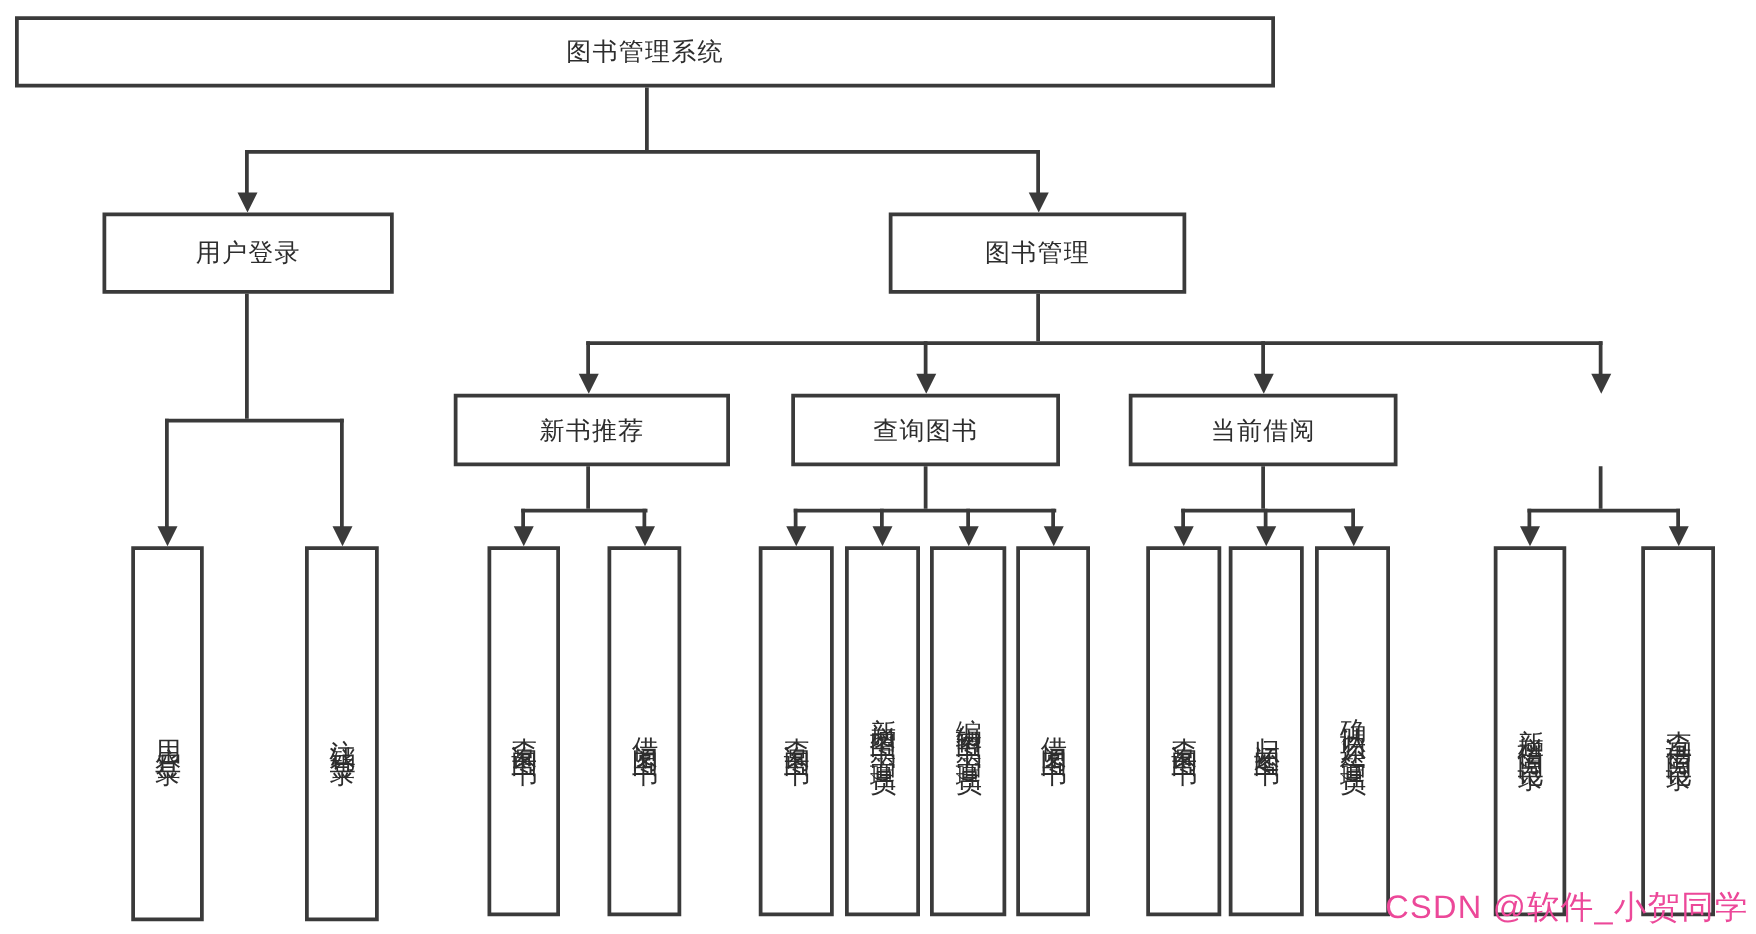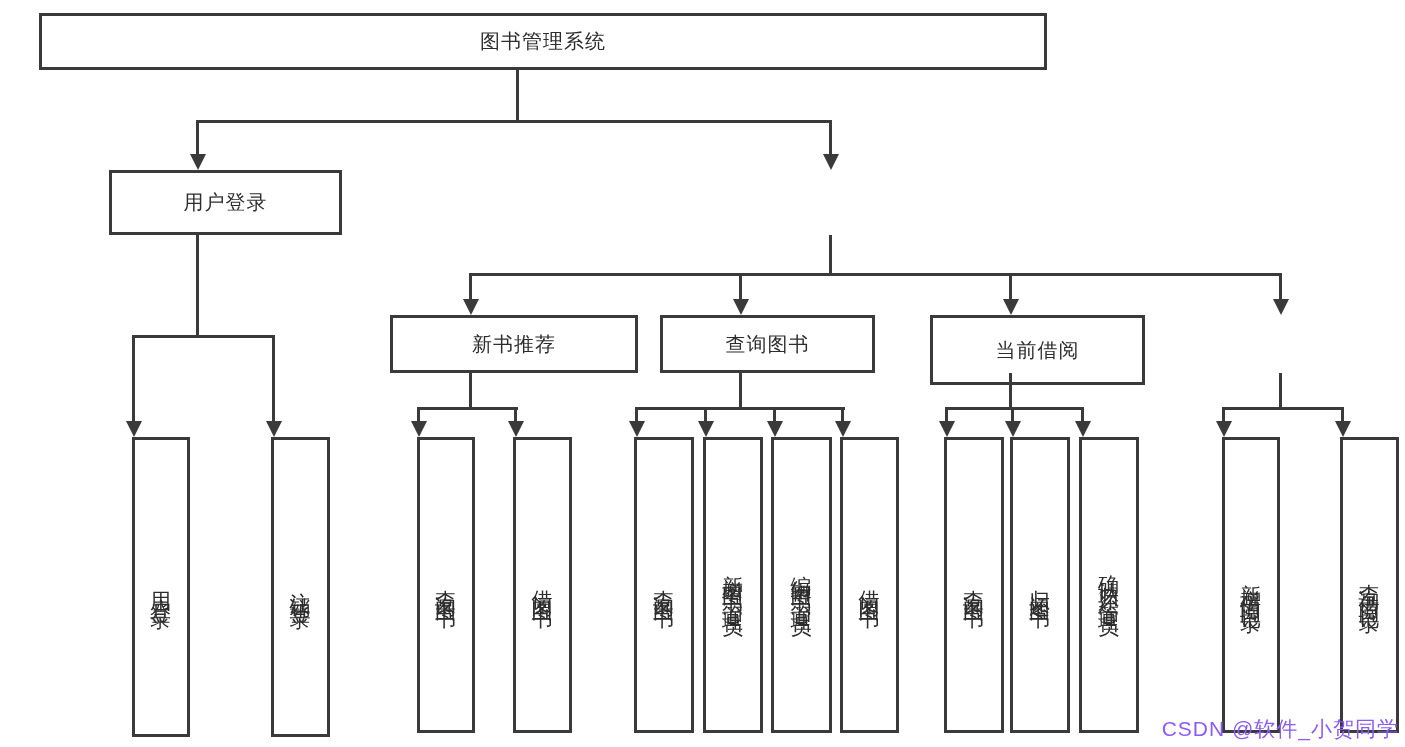--- a/index.html
+++ b/index.html
@@ -18,21 +18,20 @@
   }
   
   .nbox {
     position: absolute;
     background: #ffffff;
     border: 3px solid #3a3a3a;
     box-sizing: border-box;
     display: flex;
     align-items: center;
     justify-content: center;
-    margin-left: 27px;
   }
   .hlabel {
     font-size: 20px;
     letter-spacing: 1px;
     white-space: nowrap;
   }
   .vlabel {
     writing-mode: vertical-rl;
     text-orientation: mixed;
     font-size: 21px;
@@ -48,22 +47,22 @@
     position: absolute;
     width: 0; height: 0;
     border-left: 8px solid transparent;
     border-right: 8px solid transparent;
     border-top: 16px solid #3a3a3a;
   }
   .watermark {
     position: absolute;
     right: 6px;
     bottom: 4px;
-    font-size: 21px;
-    color: #8b5cf6;
+    font-size: 26px;
+    color: #ec4899;
     letter-spacing: 1px;
     white-space: nowrap;
   }
 </style>
 </head>
 <body>
 
 <div class="canvas">
 
   <div class="nbox" style="left:12px;top:13px;width:1008px;height:57px">
@@ -72,20 +71,23 @@
 
   <div class="lv" style="left:516px;top:70px;height:50px"></div>
   <div class="lh" style="left:196px;top:120px;width:636px"></div>
   <div class="lv" style="left:196px;top:120px;height:36px"></div>
   <div class="arr" style="left:190px;top:154px"></div>
   <div class="lv" style="left:829px;top:120px;height:36px"></div>
   <div class="arr" style="left:823px;top:154px"></div>
 
   <div class="nbox" style="left:82px;top:170px;width:233px;height:65px">
     <span class="hlabel">用户登录</span>
+  </div>
+  <div class="nbox" style="left:711px;top:170px;width:238px;height:65px">
+    <span class="hlabel">图书管理</span>
   </div>
 
   <div class="lv" style="left:196px;top:235px;height:100px"></div>
   <div class="lh" style="left:132px;top:335px;width:143px"></div>
   <div class="lv" style="left:132px;top:335px;height:88px"></div>
   <div class="arr" style="left:126px;top:421px"></div>
   <div class="lv" style="left:272px;top:335px;height:88px"></div>
   <div class="arr" style="left:266px;top:421px"></div>
 
   <div class="nbox" style="left:105px;top:437px;width:58px;height:300px">
@@ -99,27 +101,27 @@
   <div class="lh" style="left:469px;top:273px;width:813px"></div>
   <div class="lv" style="left:469px;top:273px;height:28px"></div>
   <div class="arr" style="left:463px;top:299px"></div>
   <div class="lv" style="left:739px;top:273px;height:28px"></div>
   <div class="arr" style="left:733px;top:299px"></div>
   <div class="lv" style="left:1009px;top:273px;height:28px"></div>
   <div class="arr" style="left:1003px;top:299px"></div>
   <div class="lv" style="left:1279px;top:273px;height:28px"></div>
   <div class="arr" style="left:1273px;top:299px"></div>
 
-  <div class="nbox" style="left:363px;top:315px;width:248px;height:58px">
+  <div class="nbox" style="left:363px;top:315px;width:221px;height:58px">
     <span class="hlabel">新书推荐</span>
   </div>
   <div class="nbox" style="left:633px;top:315px;width:215px;height:58px">
     <span class="hlabel">查询图书</span>
   </div>
-  <div class="nbox" style="left:903px;top:315px;width:215px;height:70px">
+  <div class="nbox" style="left:903px;top:315px;width:215px;height:58px">
     <span class="hlabel">当前借阅</span>
   </div>
 
   <div class="lv" style="left:469px;top:373px;height:34px"></div>
   <div class="lh" style="left:417px;top:407px;width:101px"></div>
   <div class="lv" style="left:417px;top:407px;height:16px"></div>
   <div class="arr" style="left:411px;top:421px"></div>
   <div class="lv" style="left:514px;top:407px;height:16px"></div>
   <div class="arr" style="left:508px;top:421px"></div>
 

